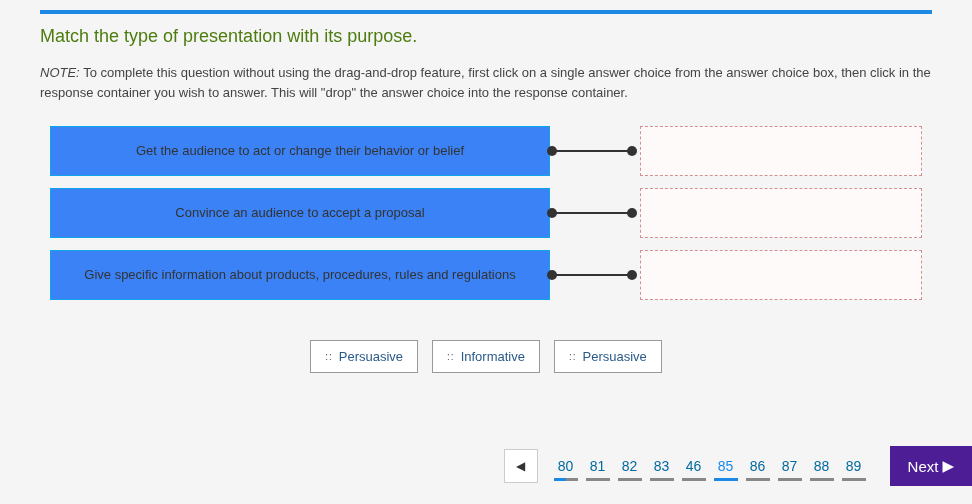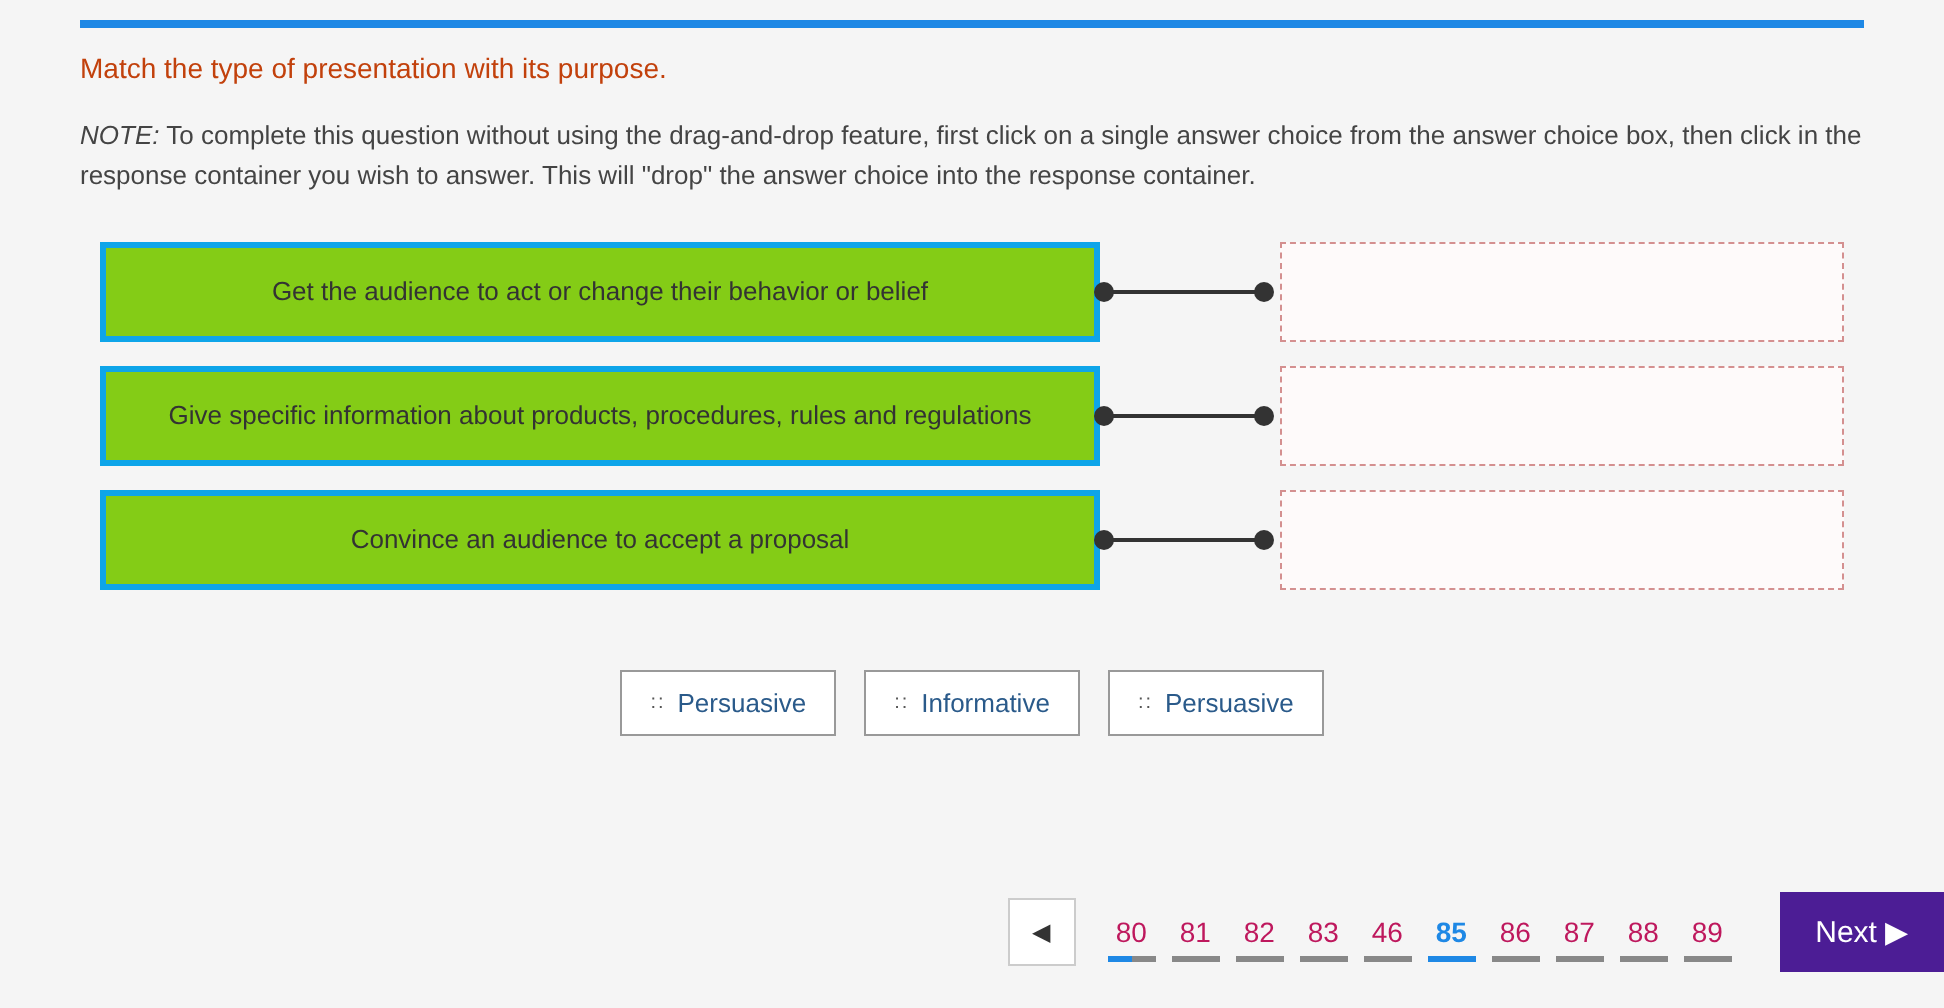--- a/index.html
+++ b/index.html
@@ -13,22 +13,22 @@
     }
     .header-bar {
       height: 4px;
       background: #1e88e5;
       margin: 10px 40px 0 40px;
     }
     .content {
       padding: 12px 40px 0 40px;
     }
     .question-title {
-      font-size: 14px;
-      color: #c2410c;
+      font-size: 18px;
+      color: #4d7c0f;
       margin-bottom: 16px;
     }
     .note {
       font-size: 13px;
       color: #444;
       line-height: 1.5;
       margin-bottom: 24px;
     }
     .note .note-label {
       font-style: italic;
@@ -39,22 +39,22 @@
     }
     .match-row {
       display: flex;
       align-items: center;
       margin-bottom: 12px;
       height: 50px;
     }
     .prompt-box {
       width: 500px;
       height: 50px;
-      border: 3px solid #0ea5e9;
-      background: #84cc16;
+      border: 1px solid #0ea5e9;
+      background: #3b82f6;
       display: flex;
       align-items: center;
       justify-content: center;
       padding: 6px 12px;
       font-size: 13px;
       color: #333;
       text-align: center;
       line-height: 1.3;
     }
     .connector {
@@ -133,39 +133,39 @@
       gap: 0;
     }
     .page-num {
       width: 32px;
       height: 34px;
       display: flex;
       flex-direction: column;
       align-items: center;
       justify-content: center;
       font-size: 14px;
-      color: #be185d;
+      color: #0369a1;
       cursor: pointer;
       position: relative;
     }
     .page-num::after {
       content: '';
       position: absolute;
       bottom: 2px;
       left: 4px;
       right: 4px;
       height: 3px;
       background: #888;
     }
     .page-num.partial::after {
       background: linear-gradient(to right, #1e88e5 50%, #888 50%);
     }
     .page-num.current {
       color: #1e88e5;
-      font-weight: bold;
+      font-weight: normal;
     }
     .page-num.current::after {
       background: #1e88e5;
     }
     .next-btn {
       background: #4c1d95;
       color: #fff;
       height: 40px;
       padding: 0 18px;
       display: flex;
@@ -188,26 +188,26 @@
     <span>To complete this question without using the drag-and-drop feature, first click on a single answer choice from the answer choice box, then click in the response container you wish to answer. This will "drop" the answer choice into the response container.</span>
   </div>
 
   <div class="match-area">
     <div class="match-row">
       <div class="prompt-box">Get the audience to act or change their behavior or belief</div>
       <div class="connector"></div>
       <div class="drop-box"></div>
     </div>
     <div class="match-row">
-      <div class="prompt-box">Give specific information about products, procedures, rules and regulations</div>
+      <div class="prompt-box">Convince an audience to accept a proposal</div>
       <div class="connector"></div>
       <div class="drop-box"></div>
     </div>
     <div class="match-row">
-      <div class="prompt-box">Convince an audience to accept a proposal</div>
+      <div class="prompt-box">Give specific information about products, procedures, rules and regulations</div>
       <div class="connector"></div>
       <div class="drop-box"></div>
     </div>
   </div>
 
   <div class="answer-choices">
     <div class="choice">
       <span class="drag-handle">::</span>
       <span>Persuasive</span>
     </div>

